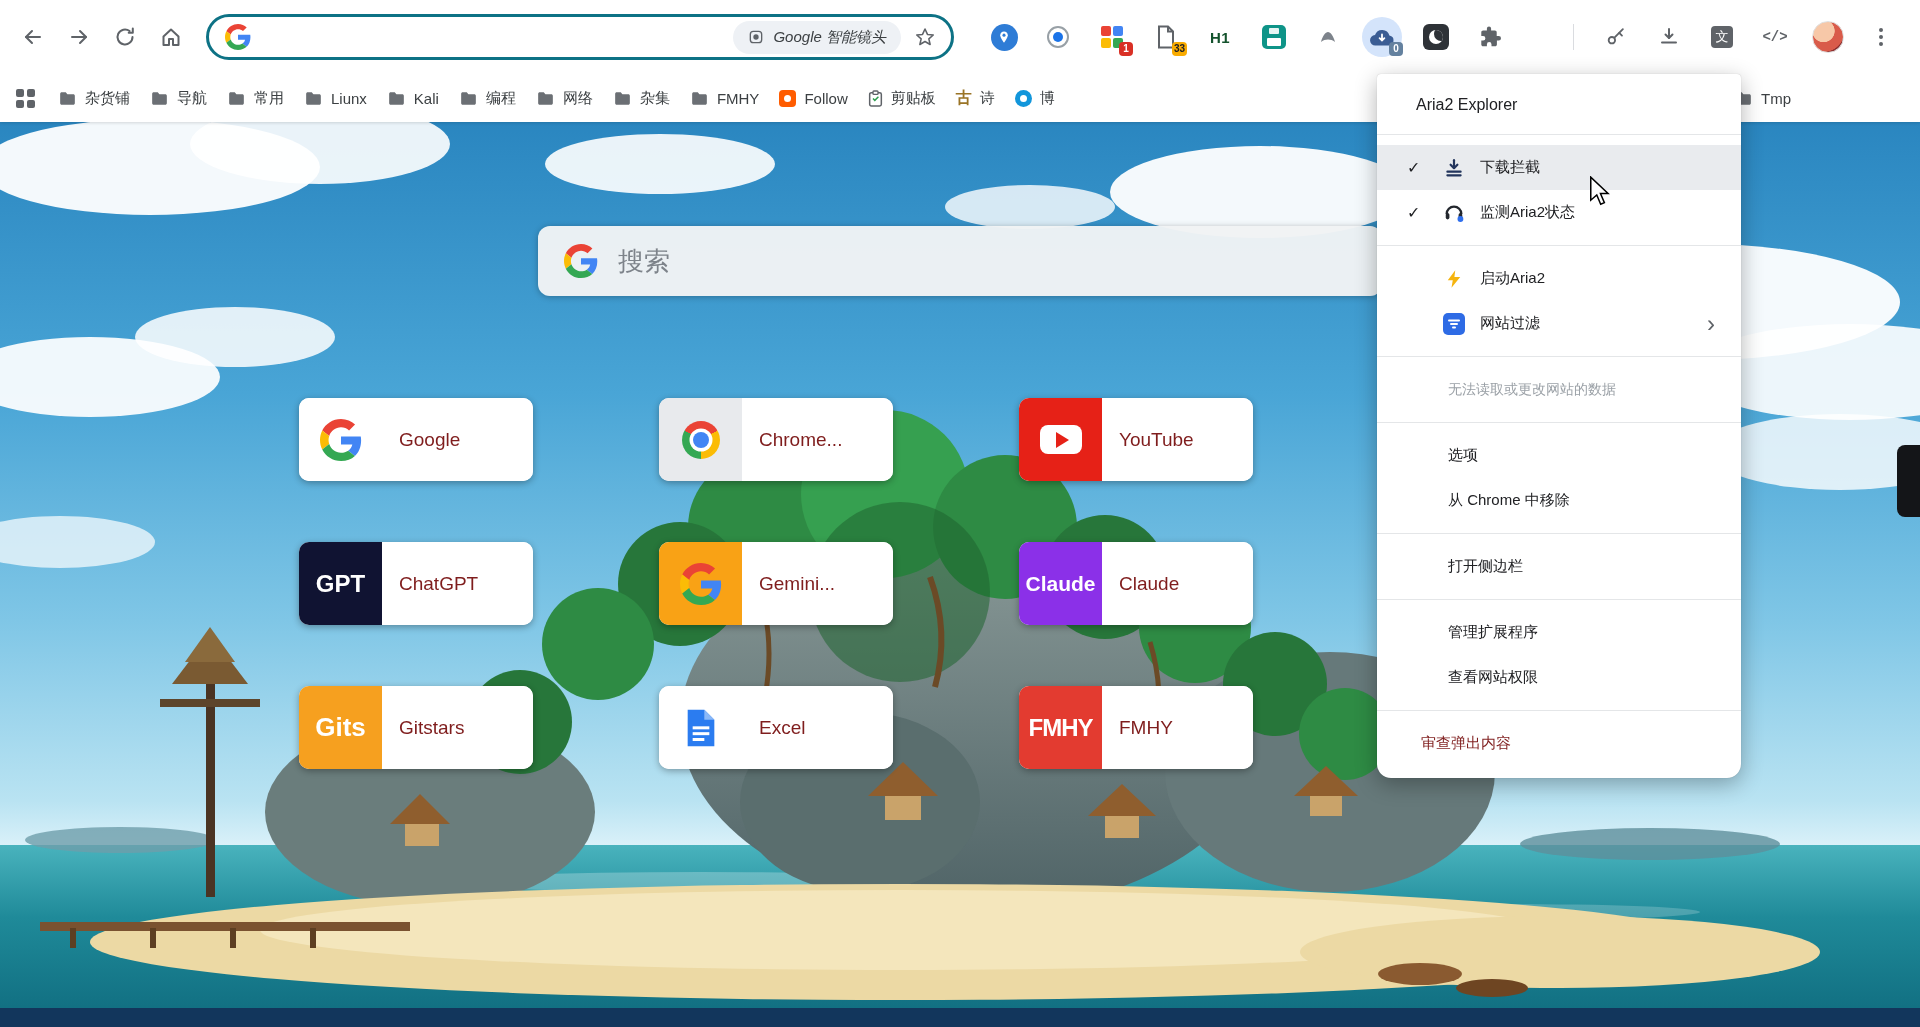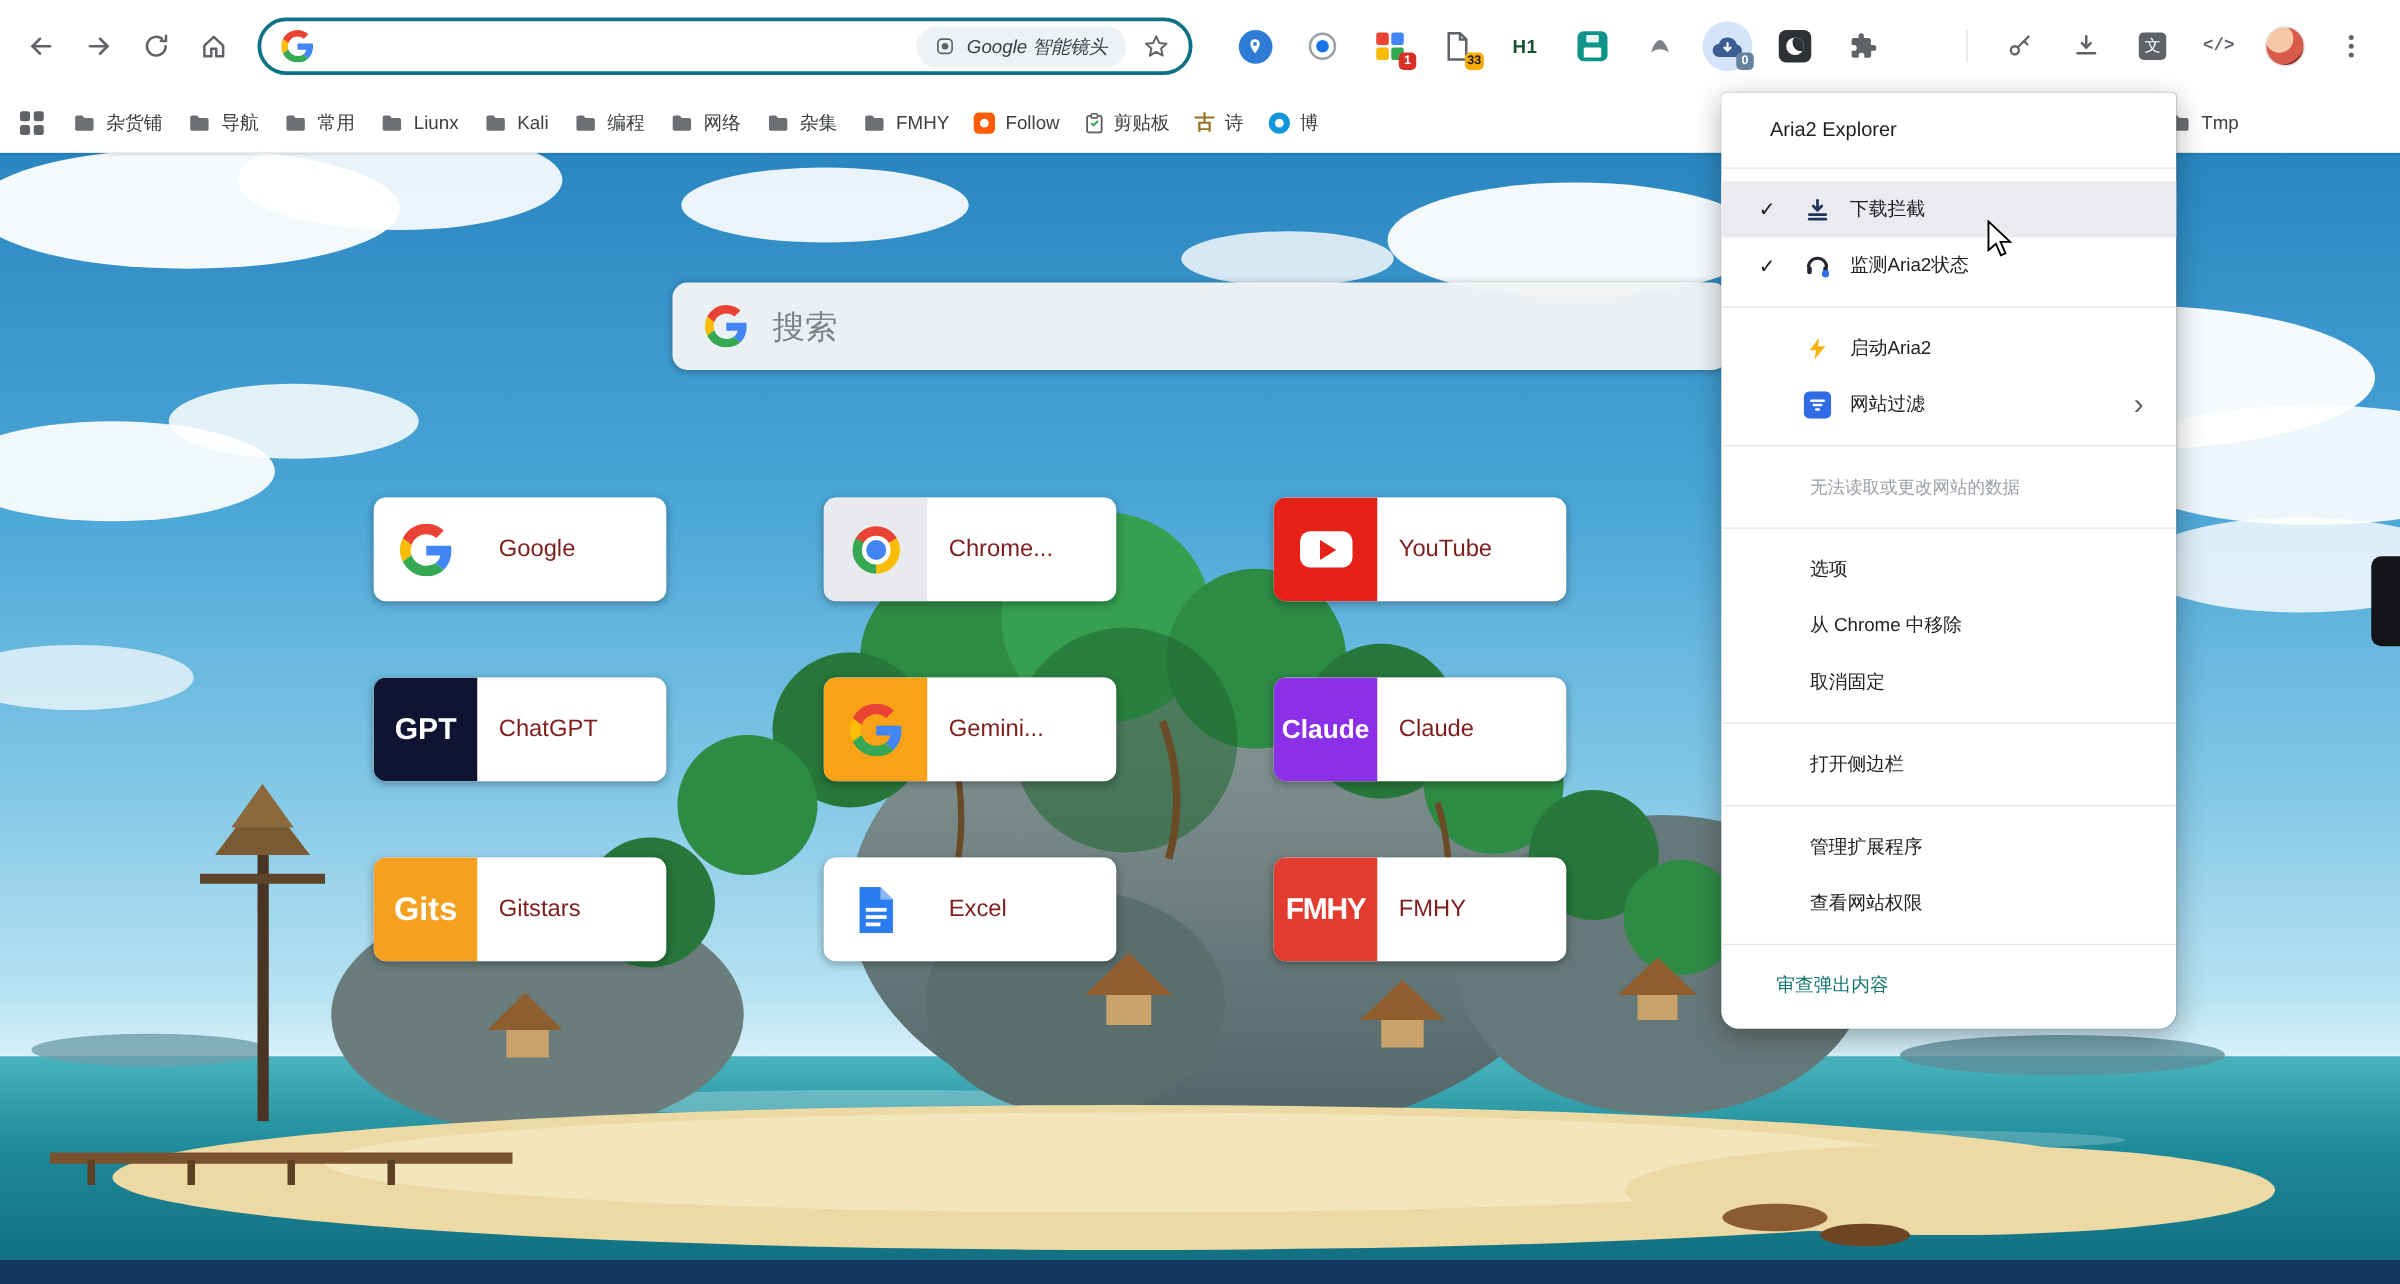--- a/index.html
+++ b/index.html
@@ -81,21 +81,21 @@
   .side-handle { position:absolute; left:1897px; top:445px; width:23px; height:72px; background:#141518; border-radius:8px 0 0 8px; z-index:20; cursor:pointer; }
 
   
   .menu { position:absolute; left:1377px; top:74px; width:364px; background:#fff; border-radius:4px 4px 14px 14px; box-shadow:0 6px 22px rgba(0,0,0,.3), 0 0 1px rgba(0,0,0,.25); padding:12px 0; z-index:50; }
   .menu-title { height:38px; display:flex; align-items:center; padding-left:39px; font-size:16px; color:#202124; }
   .menu-sep { height:1px; background:#e4e6e8; margin:10px 0; }
   .menu-row { height:45px; display:flex; align-items:center; padding:0 26px 0 30px; font-size:15px; color:#202124; cursor:pointer; }
   .menu-row.plain { padding-left:71px; }
   .menu-row.hl { background:#e9ebee; }
   .menu-row.disabled { color:#9aa0a6; font-size:14px; cursor:default; }
-  .menu-row.muted { color:#0f766e;padding-left:44px; }
+  .menu-row.muted { color:#7f1d1d;padding-left:44px; }
   .mi-check { width:34px; font-size:16px; color:#202124; flex:none; }
   .mi-icon { width:26px; height:26px; margin-right:13px; display:flex; align-items:center; justify-content:center; flex:none; }
   .mi-arrow { margin-left:auto; font-size:24px; color:#5f6368; line-height:1; }
 
   .cursor { position:absolute; left:1588px; top:176px; z-index:99; pointer-events:none; }
 </style>
 </head>
 <body>
 
 <svg width="0" height="0" style="position:absolute" aria-hidden="true">
@@ -580,23 +580,20 @@
     </div>
 
     <div class="menu-sep"></div>
 
     <div class="menu-row plain">
       <span class="mi-label">选项</span>
     </div>
     <div class="menu-row plain">
       <span class="mi-label">从 Chrome 中移除</span>
     </div>
-    <div class="menu-row plain">
-      <span class="mi-label">取消固定</span>
-    </div>
 
     <div class="menu-sep"></div>
 
     <div class="menu-row plain">
       <span class="mi-label">打开侧边栏</span>
     </div>
 
     <div class="menu-sep"></div>
 
     <div class="menu-row plain">

